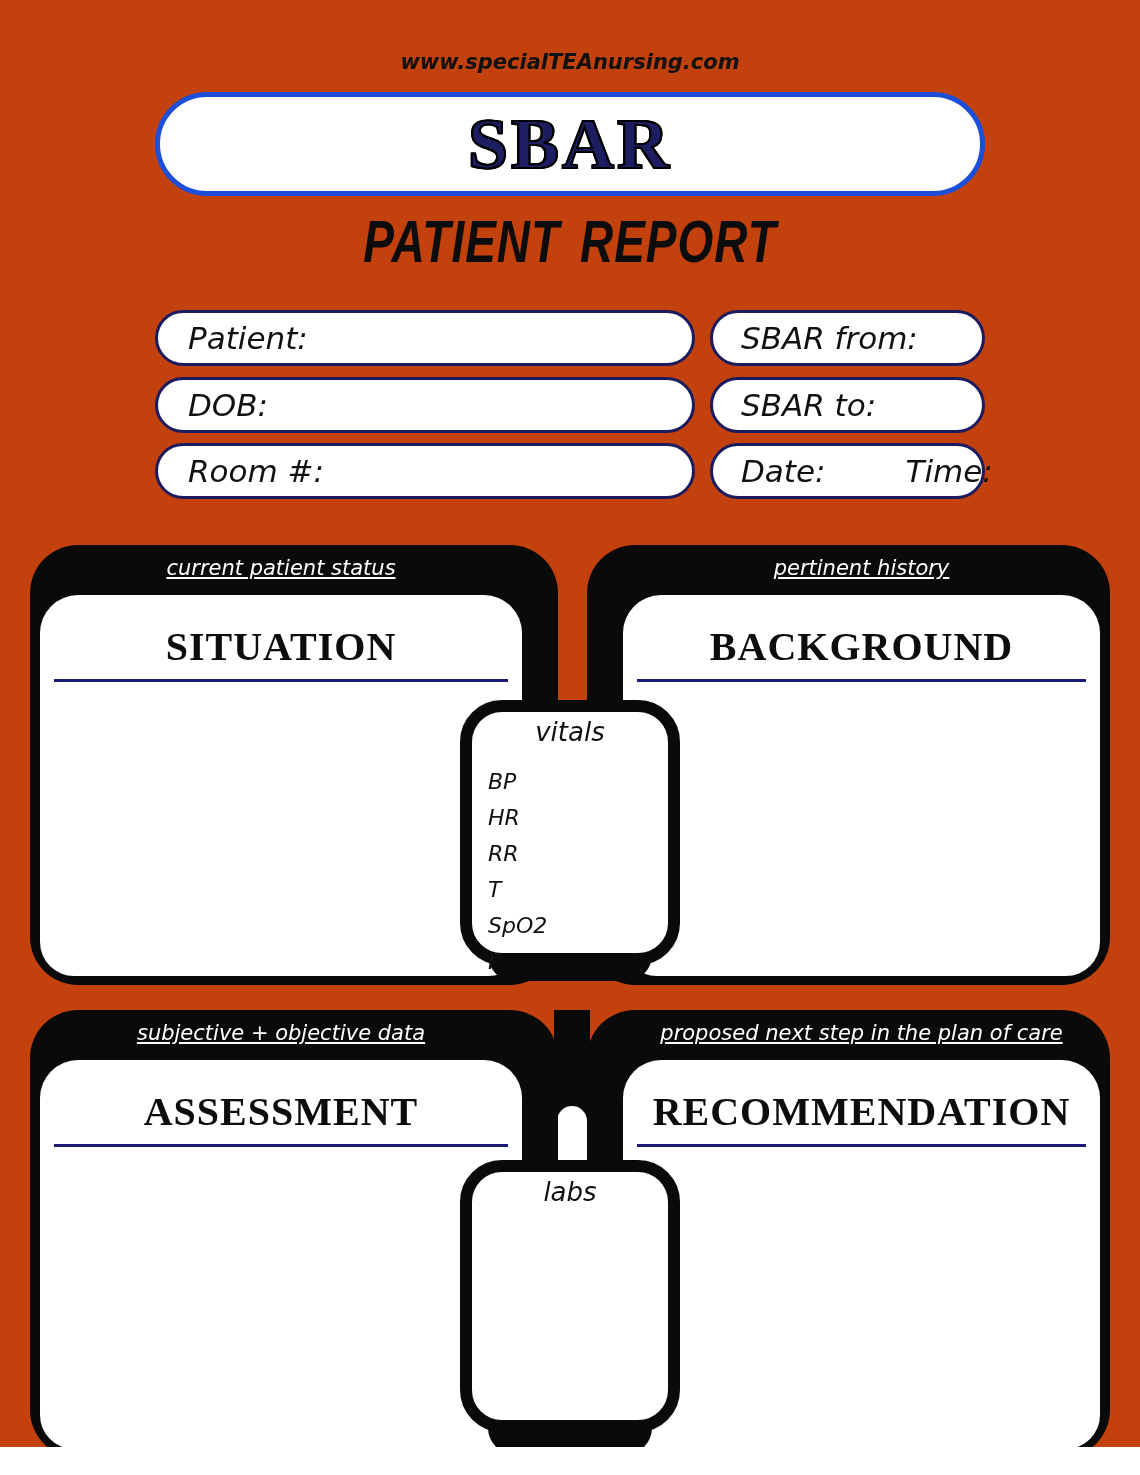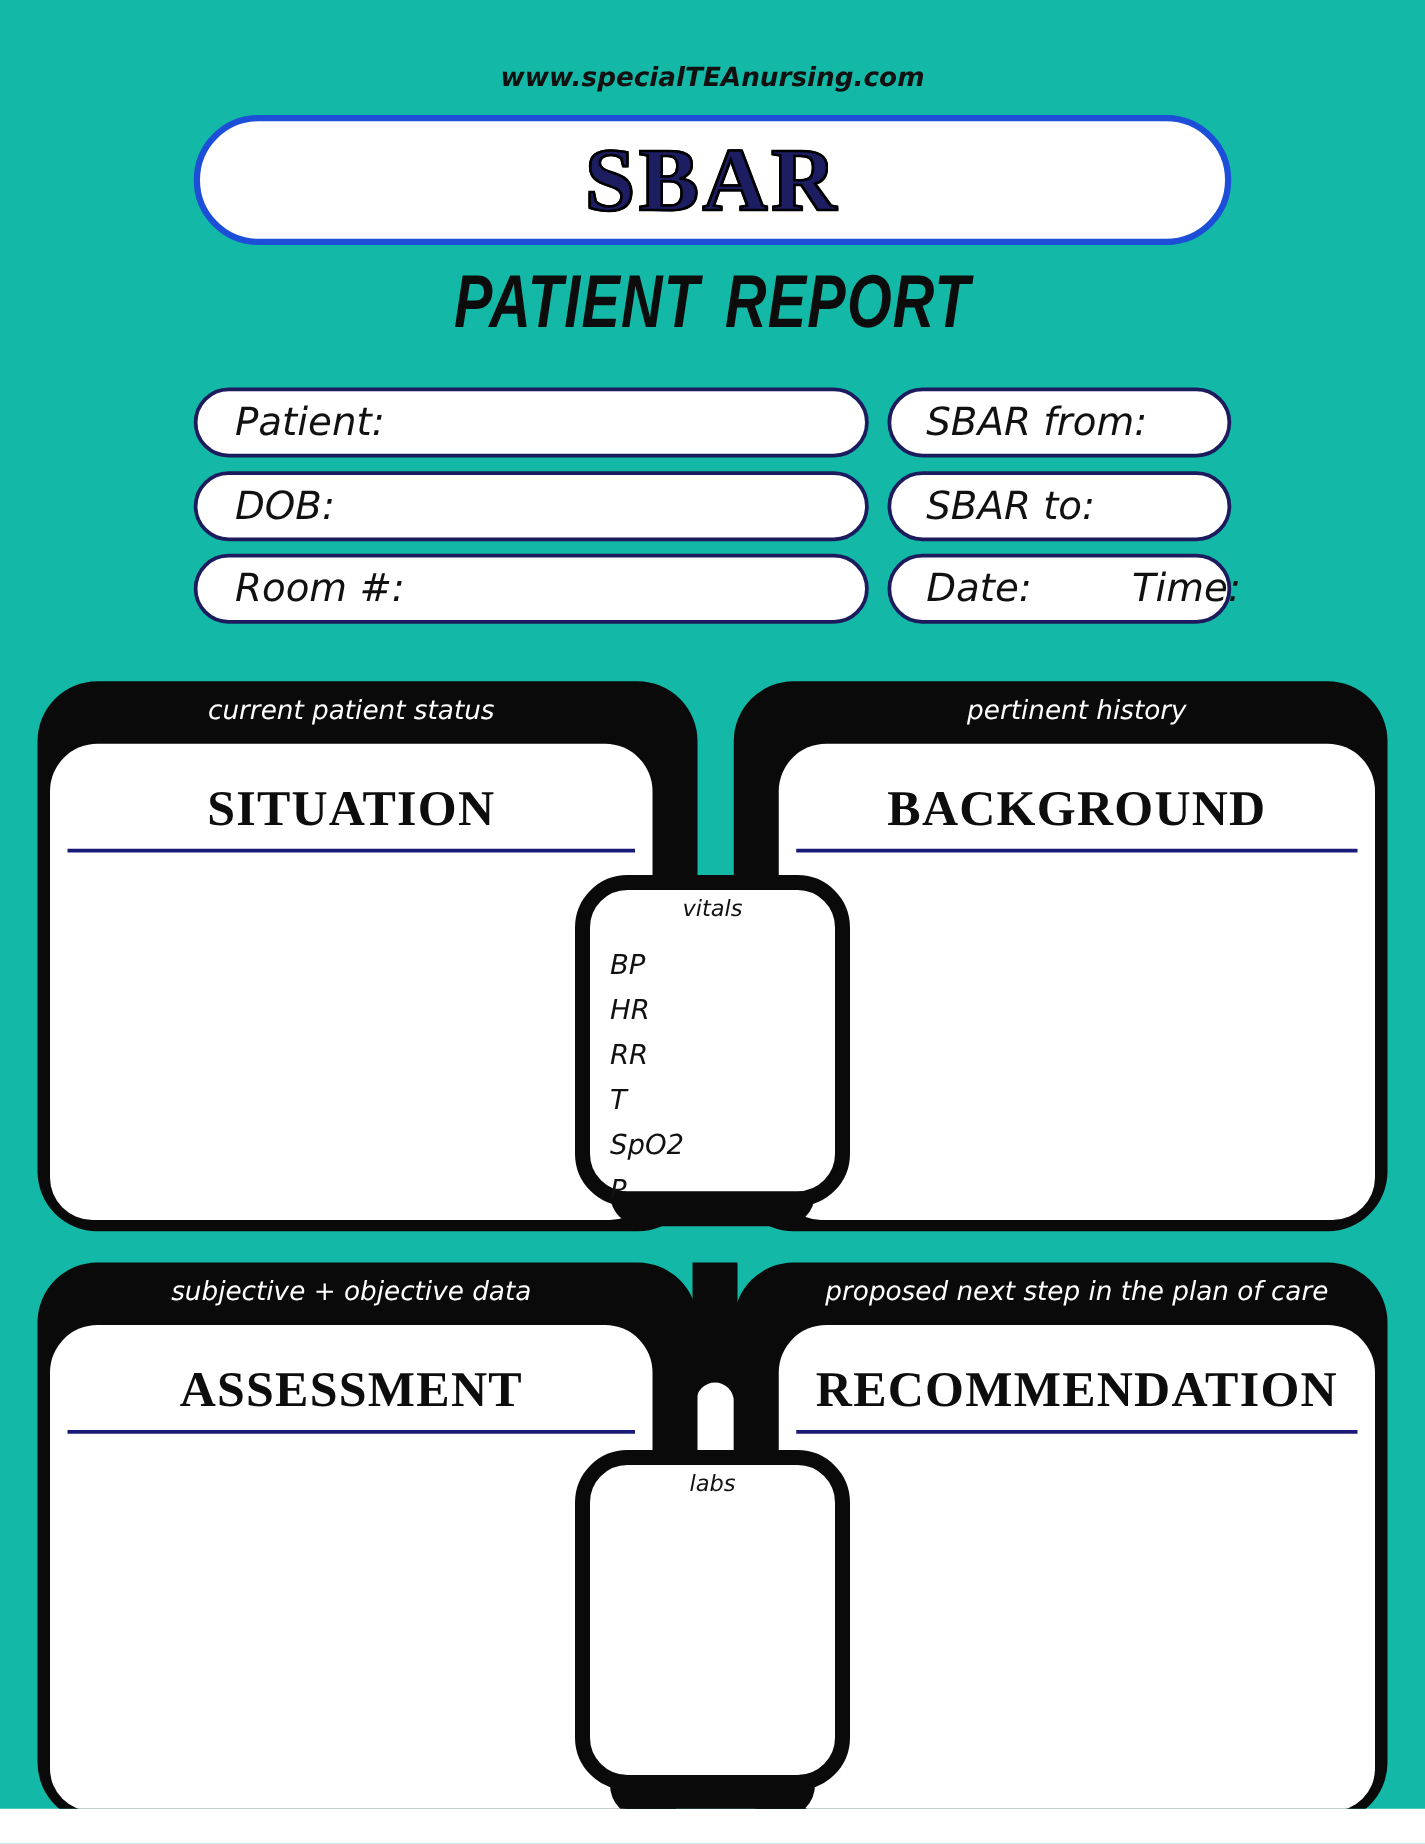--- a/index.html
+++ b/index.html
@@ -1,17 +1,17 @@
 <!DOCTYPE html>
 <html><head>
 <meta charset="utf-8">
 <style>
   * { box-sizing: border-box; margin: 0; padding: 0; }
   body { background: #ffffff; font-family: "Liberation Sans", sans-serif; }
-  .page { position: relative; width: 1140px; height: 1447px; background: #14b8a6; overflow: hidden; }
+  .page { position: relative; width: 1140px; height: 1447px; background: #c2410c; overflow: hidden; }
 
   .script { font-family: "DejaVu Sans", sans-serif; font-style: italic; color: #111; }
 
   
   .site-url {
     position: absolute; top: 50px; left: 0; width: 100%;
     text-align: center; font-size: 21px; font-weight: bold;
   }
   .title-pill {
     position: absolute; left: 155px; top: 92px; width: 830px; height: 104px;
@@ -47,21 +47,21 @@
   .pair { position: absolute; left: 30px; width: 1080px; }
   .pair-1 { top: 545px;  height: 440px; }
   .pair-2 { top: 1010px; height: 448px; }
 
   .panel { position: absolute; top: 0; height: 100%; background: #0a0a0a; border-radius: 48px; z-index: 1; }
   .panel-left  { left: 0;  width: 528px; }
   .panel-right { right: 0; width: 523px; }
 
   .panel-tag {
     position: absolute; top: 11px; text-align: center;
-    font-size: 21px; color: #ffffff; z-index: 2;
+    font-size: 21px; color: #ffffff; z-index: 2; text-decoration: underline;
   }
   .panel-left  .panel-tag { left: 10px;  right: 36px; }
   .panel-right .panel-tag { left: 36px;  right: 10px; }
 
   .panel-inner {
     position: absolute; top: 50px; bottom: 9px; background: #ffffff;
     border-radius: 38px 38px 34px 34px;
   }
   .panel-left  .panel-inner { left: 10px;  right: 36px; }
   .panel-right .panel-inner { left: 36px;  right: 10px; }
@@ -77,21 +77,21 @@
   }
   .panel-write { position: absolute; top: 110px; left: 8px; right: 8px; bottom: 8px; }
 
   
   .mini-box {
     position: absolute; left: 430px; width: 220px; background: #ffffff;
     border: 12px solid #0a0a0a; border-radius: 42px; z-index: 3;
   }
   .mini-vitals { top: 155px; height: 265px; }
   .mini-labs   { top: 150px; height: 272px; }
-  .mini-title { text-align: center; font-size: 18px; margin-top: 5px; }
+  .mini-title { text-align: center; font-size: 26px; margin-top: 5px; }
   .vitals-list { padding-left: 16px; margin-top: 17px; }
   .vitals-item { font-size: 22px; line-height: 36px; }
 
   .skirt {
     position: absolute; left: 458px; width: 164px; background: #0a0a0a; z-index: 2;
     border-radius: 0 0 26px 26px;
   }
   .skirt-1 { top: 398px; height: 38px; }
   .skirt-2 { top: 404px; height: 40px; }
 

